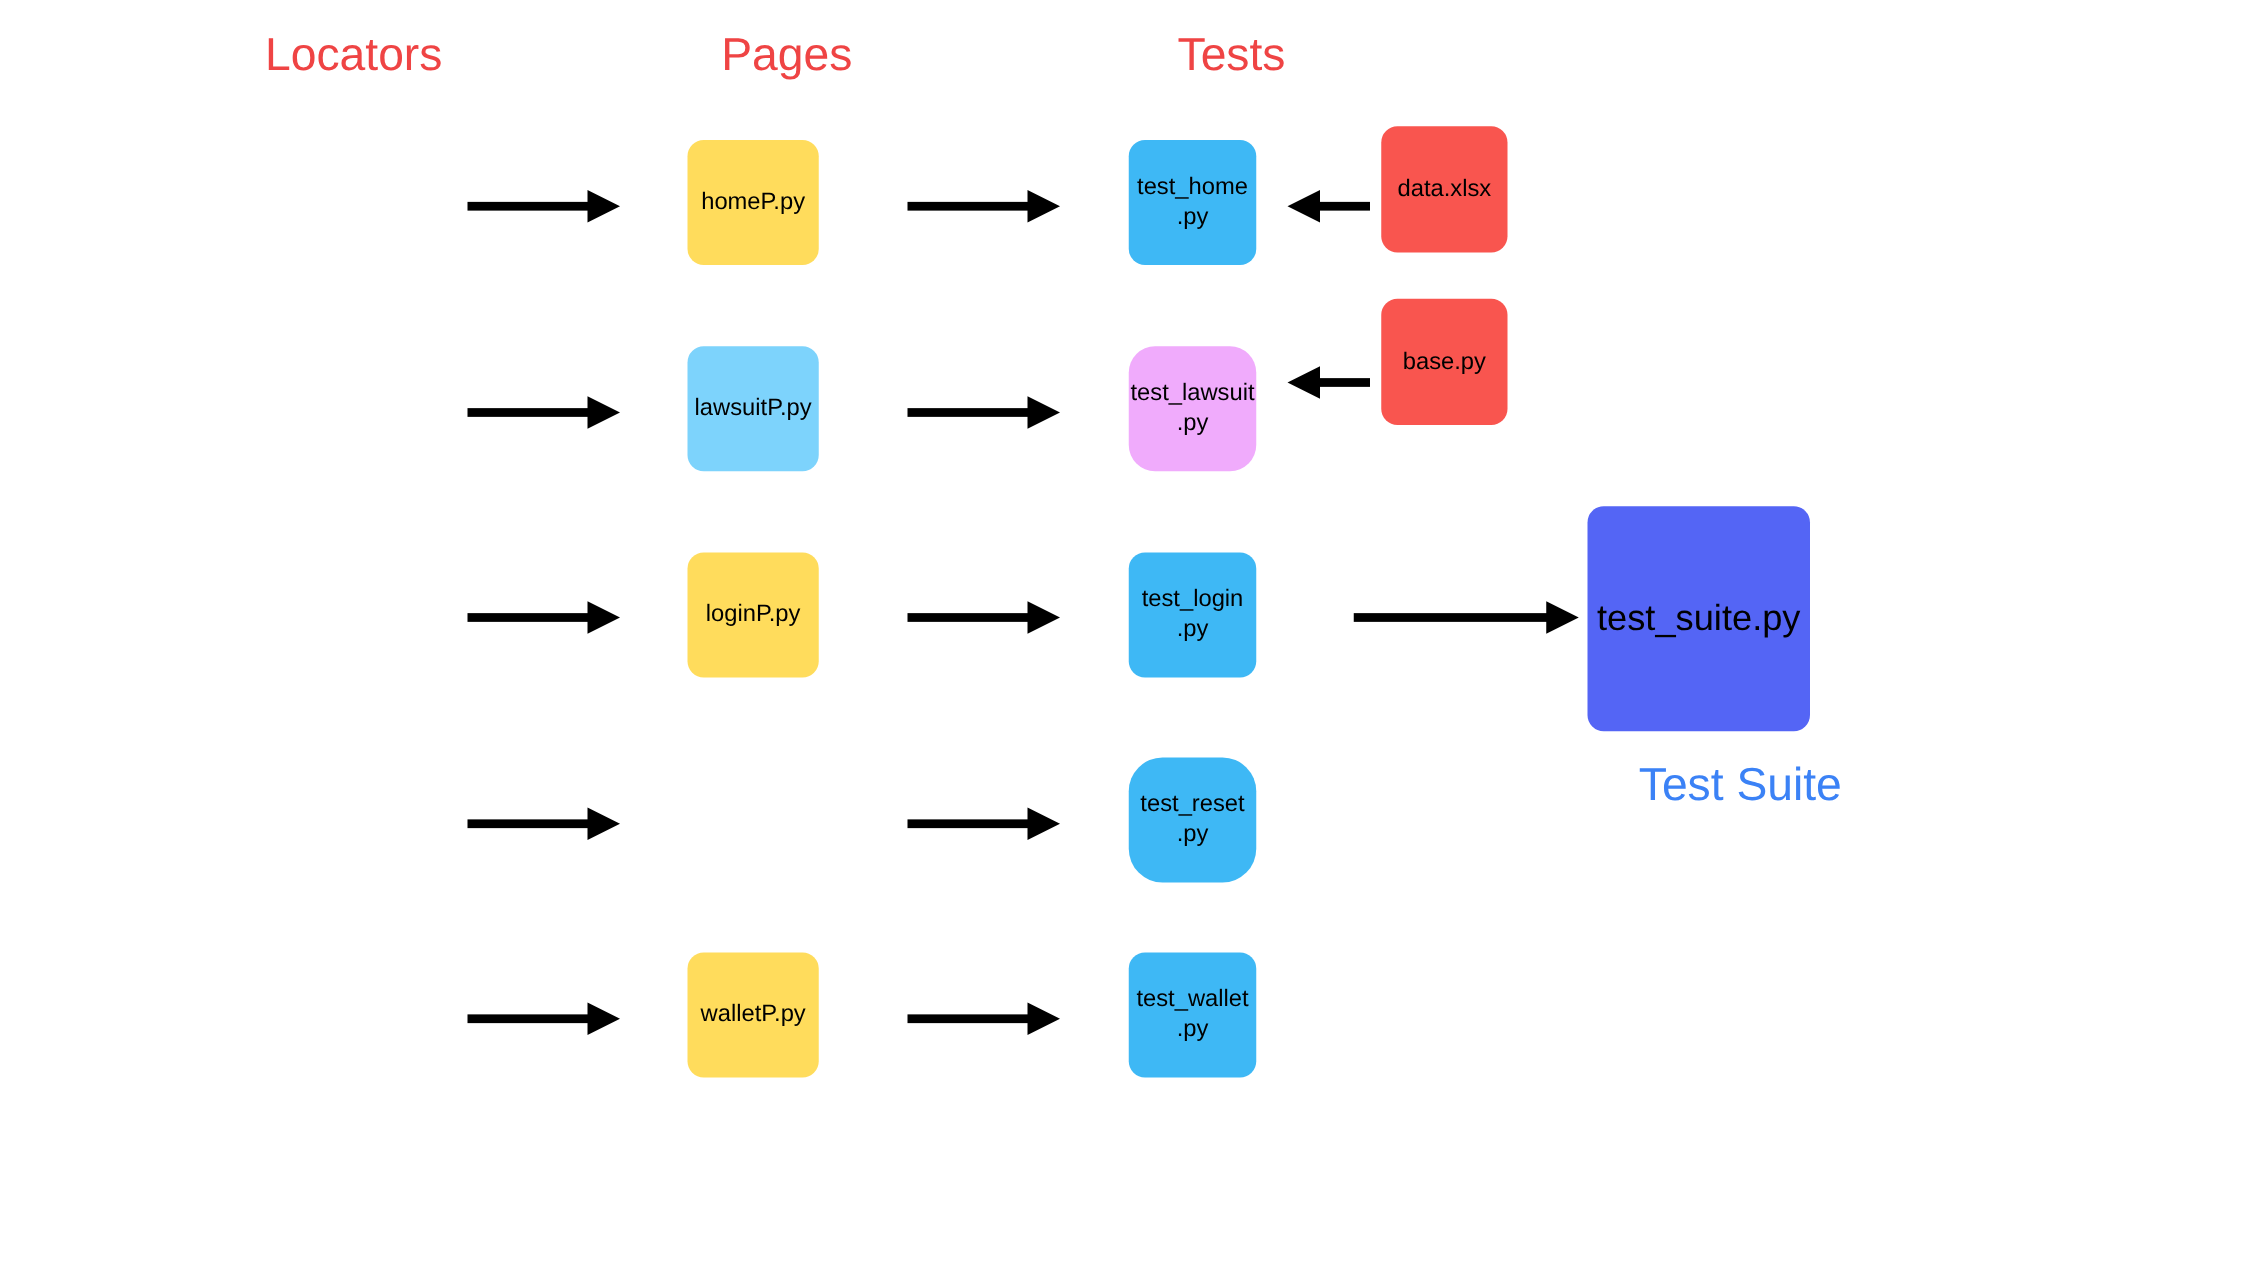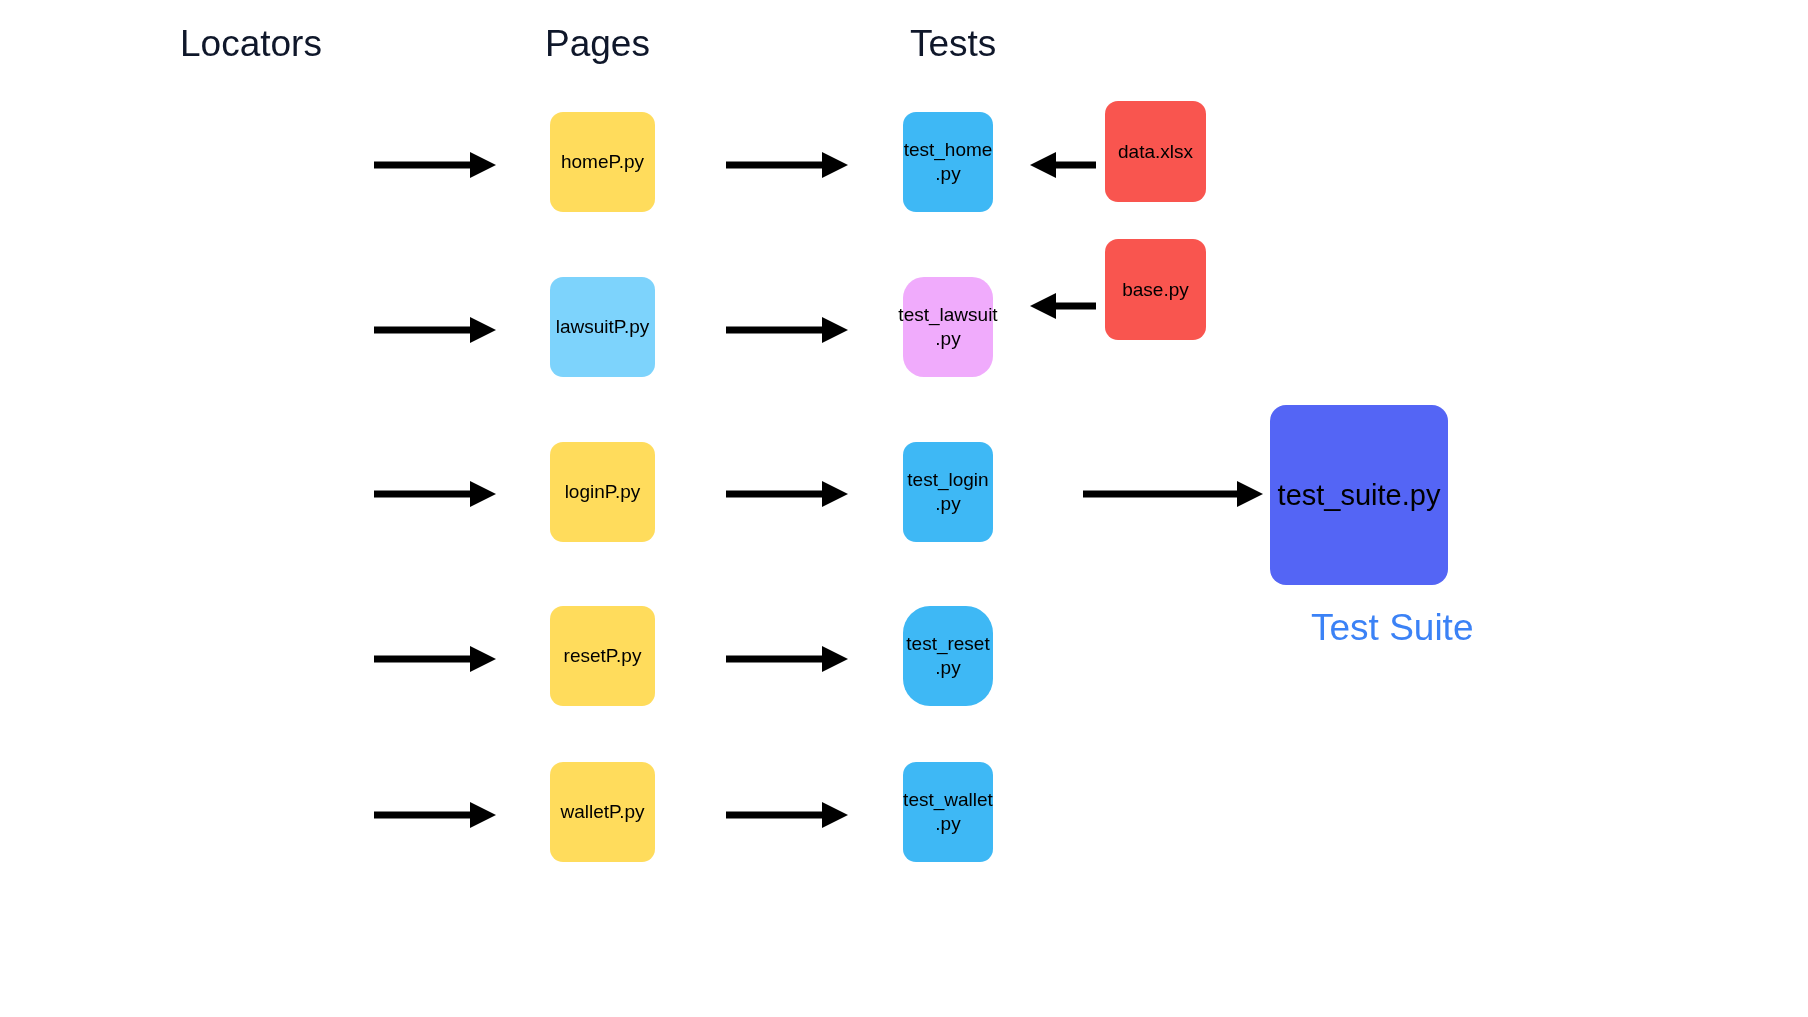--- a/index.html
+++ b/index.html
@@ -17,23 +17,24 @@
     height: 1017px;
     background: #ffffff;
     overflow: hidden;
   }
 
   
   .col-heading {
     position: absolute;
     font-size: 37px;
     line-height: 1;
-    color: #0f172a;
+    color: #ef4444;
     white-space: nowrap;
     font-weight: 400;
+    margin-left: 32px;
   }
 
   
   .node {
     position: absolute;
     box-sizing: border-box;
     border-radius: 13px;
     display: flex;
     align-items: center;
     justify-content: center;
@@ -42,23 +43,23 @@
   .node .node-label {
     font-size: 19px;
     line-height: 1.25;
     color: #000000;
     white-space: nowrap;
     pointer-events: none;
   }
 
   .node.locator { width: 103px; height: 101px; }
   .node.page    { width: 105px; height: 100px; }
-  .node.test    { width: 90px; height: 100px; }
+  .node.test    { width: 102px; height: 100px; }
   .node.data    { width: 101px; height: 101px; }
-  .node.suite   { width: 178px; height: 180px; border-radius: 16px; }
+  .node.suite   { width: 178px; height: 180px; }
 
   .node.suite .node-label {
     font-size: 29px;
     white-space: nowrap;
   }
 
   
   .node.test .node-label {
     white-space: normal;
     width: 118px;
@@ -169,23 +170,20 @@
     </div>
     <div class="node page" style="left: 550px; top: 112px; background: rgb(255, 220, 92);">
       <span class="node-label">homeP.py</span>
     </div>
     <div class="node page" style="left: 550px; top: 277px; background: #7dd3fc;">
       <span class="node-label">lawsuitP.py</span>
     </div>
     <div class="node page" style="left: 550px; top: 442px; background: rgb(255, 220, 92);">
       <span class="node-label">loginP.py</span>
     </div>
-    <div class="node page" style="left: 550px; top: 606px; background: rgb(255, 220, 92);">
-      <span class="node-label">resetP.py</span>
-    </div>
     <div class="node page" style="left: 550px; top: 762px; background: rgb(255, 220, 92);">
       <span class="node-label">walletP.py</span>
     </div>
     <div class="node data" style="left: 1105px; top: 101px; background: rgb(249, 85, 79);">
       <span class="node-label">data.xlsx</span>
     </div>
     <div class="node data" style="left: 1105px; top: 239px; background: rgb(249, 85, 79);">
       <span class="node-label">base.py</span>
     </div>
     <div class="node test" style="left: 903px; top: 112px; background: rgb(62, 184, 245);">

